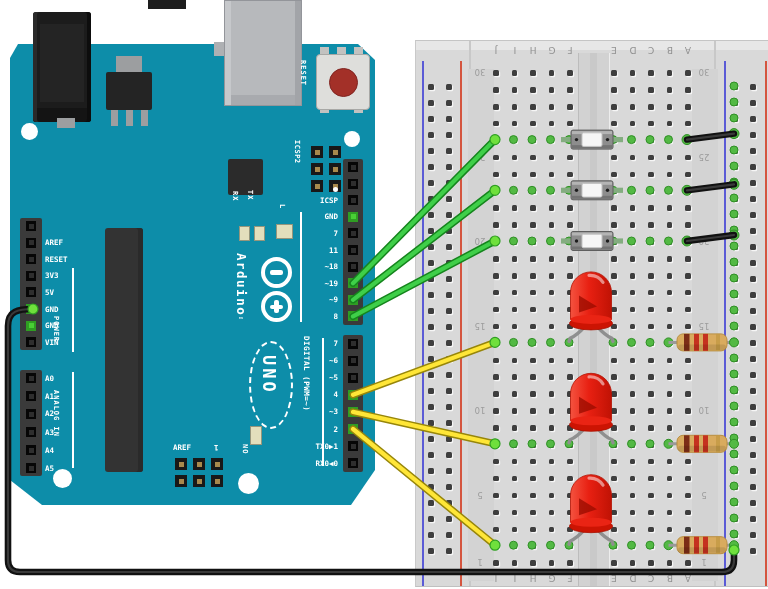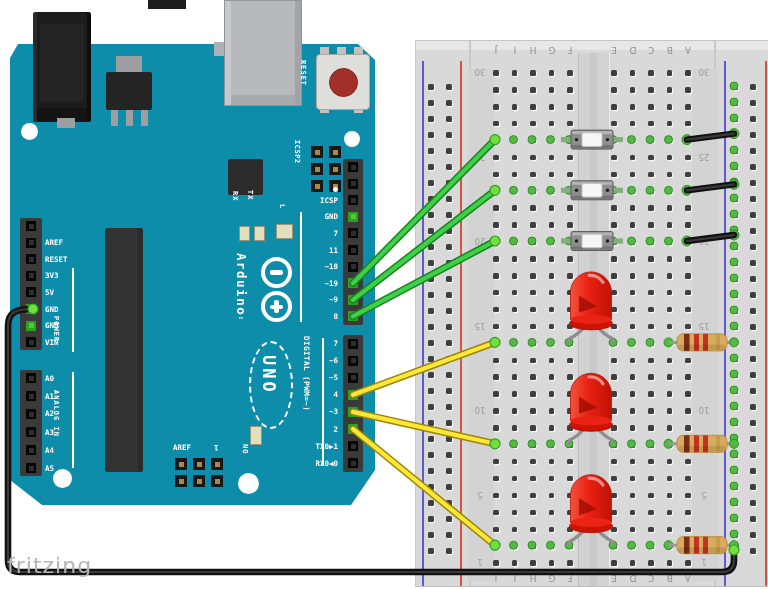--- a/index.html
+++ b/index.html
@@ -952,14 +952,13 @@
         <circle cx="495" cy="342.4" r="5" fill="#6fe03c" stroke="#2f9e23" stroke-width="1.2"></circle>
         <line x1="353" y1="411.9" x2="495" y2="443.79999999999995" stroke="#97860a" stroke-width="7.2" stroke-linecap="round"></line>
         <line x1="353" y1="411.9" x2="495" y2="443.79999999999995" stroke="#ffe637" stroke-width="4.2" stroke-linecap="round"></line>
         <circle cx="495" cy="443.79999999999995" r="5" fill="#6fe03c" stroke="#2f9e23" stroke-width="1.2"></circle>
         <line x1="353" y1="429" x2="495" y2="545.1999999999999" stroke="#97860a" stroke-width="7.2" stroke-linecap="round"></line>
         <line x1="353" y1="429" x2="495" y2="545.1999999999999" stroke="#ffe637" stroke-width="4.2" stroke-linecap="round"></line>
         <circle cx="495" cy="545.1999999999999" r="5" fill="#6fe03c" stroke="#2f9e23" stroke-width="1.2"></circle>
       </g>
   </svg>
 
-  <div id="logo">fritzing</div>
 </div>
 
 </body></html>

